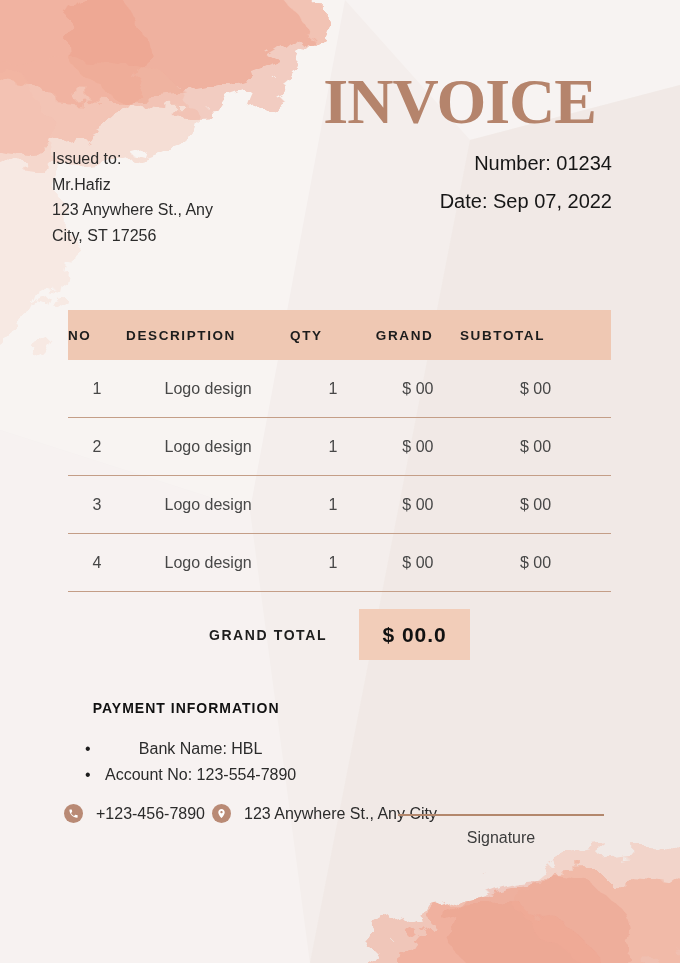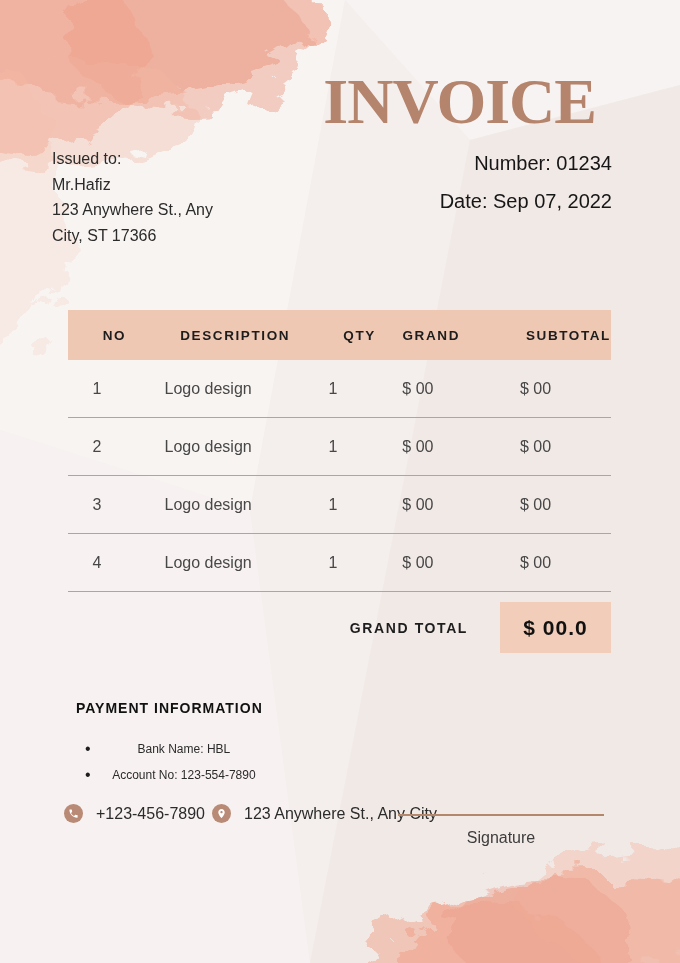--- a/index.html
+++ b/index.html
@@ -53,35 +53,35 @@
   }
   .thead{
     display:grid;
     grid-template-columns:10.7% 30.2% 15.8% 15.5% 27.8%;
     align-items:center;
     height:50px;
     background:var(--table-header-bg);
     font-size:13.5px;font-weight:700;letter-spacing:1.6px;
     color:#1d1d1d;
   }
-  .thead span{text-align:right;}
+  .thead span{text-align:left;}
   .trow{
     display:grid;
     grid-template-columns:10.7% 30.2% 15.8% 15.5% 27.8%;
     align-items:center;
     height:57px;
     font-size:16px;
     color:var(--text-body);
     border-bottom:1px solid var(--row-divider);
   }
   .trow:last-of-type{border-bottom:none;}
   .trow span{text-align:center;}
   .total-row{
-    display:flex;justify-content:flex-end;align-items:center;
-    height:51px;margin-top:10px;
+    display:flex;justify-content:center;align-items:center;
+    height:51px;margin-top:17px;
   }
   .gt-label{
     font-size:14px;font-weight:700;letter-spacing:1.6px;
     color:#1d1d1d;margin-right:32px;
   }
   .gt-value{
     width:111px;height:51px;
     background:var(--total-box-bg);
     display:flex;align-items:center;justify-content:center;
     font-size:21px;font-weight:700;letter-spacing:1px;
@@ -91,21 +91,21 @@
     position:absolute;left:76px;top:700px;
     color:#2b2b2b;
     text-align:center;
   }
   .payment-heading{
     font-size:14px;font-weight:700;letter-spacing:1px;
     color:#111;
   }
   .payment-list{
     list-style:none;margin:20px 0 0 0;padding:0;
-    font-size:12px;line-height:26px;
+    font-size:16px;line-height:26px;
   }
   .payment-list li{position:relative;padding-left:29px;}
   .payment-list li::before{
     content:"•";
     position:absolute;left:9px;top:0;
     font-size:16px;color:#1d1d1d;
   }
   .contact{
     position:absolute;left:64px;top:804px;
     display:flex;flex-direction:row;gap:7px;
@@ -168,21 +168,21 @@
 
   <div class="meta">
     <div>Number: 01234</div>
     <div>Date: Sep 07, 2022</div>
   </div>
 
   <div class="issued">
     <div>Issued to:</div>
     <div>Mr.Hafiz</div>
     <div>123 Anywhere St., Any</div>
-    <div>City, ST 17366</div>
+    <div>City, ST 17256</div>
   </div>
 
   <div class="table">
     <div class="thead">
       <span>NO</span>
       <span>DESCRIPTION</span>
       <span>QTY</span>
       <span>GRAND</span>
       <span>SUBTOTAL</span>
     </div>

